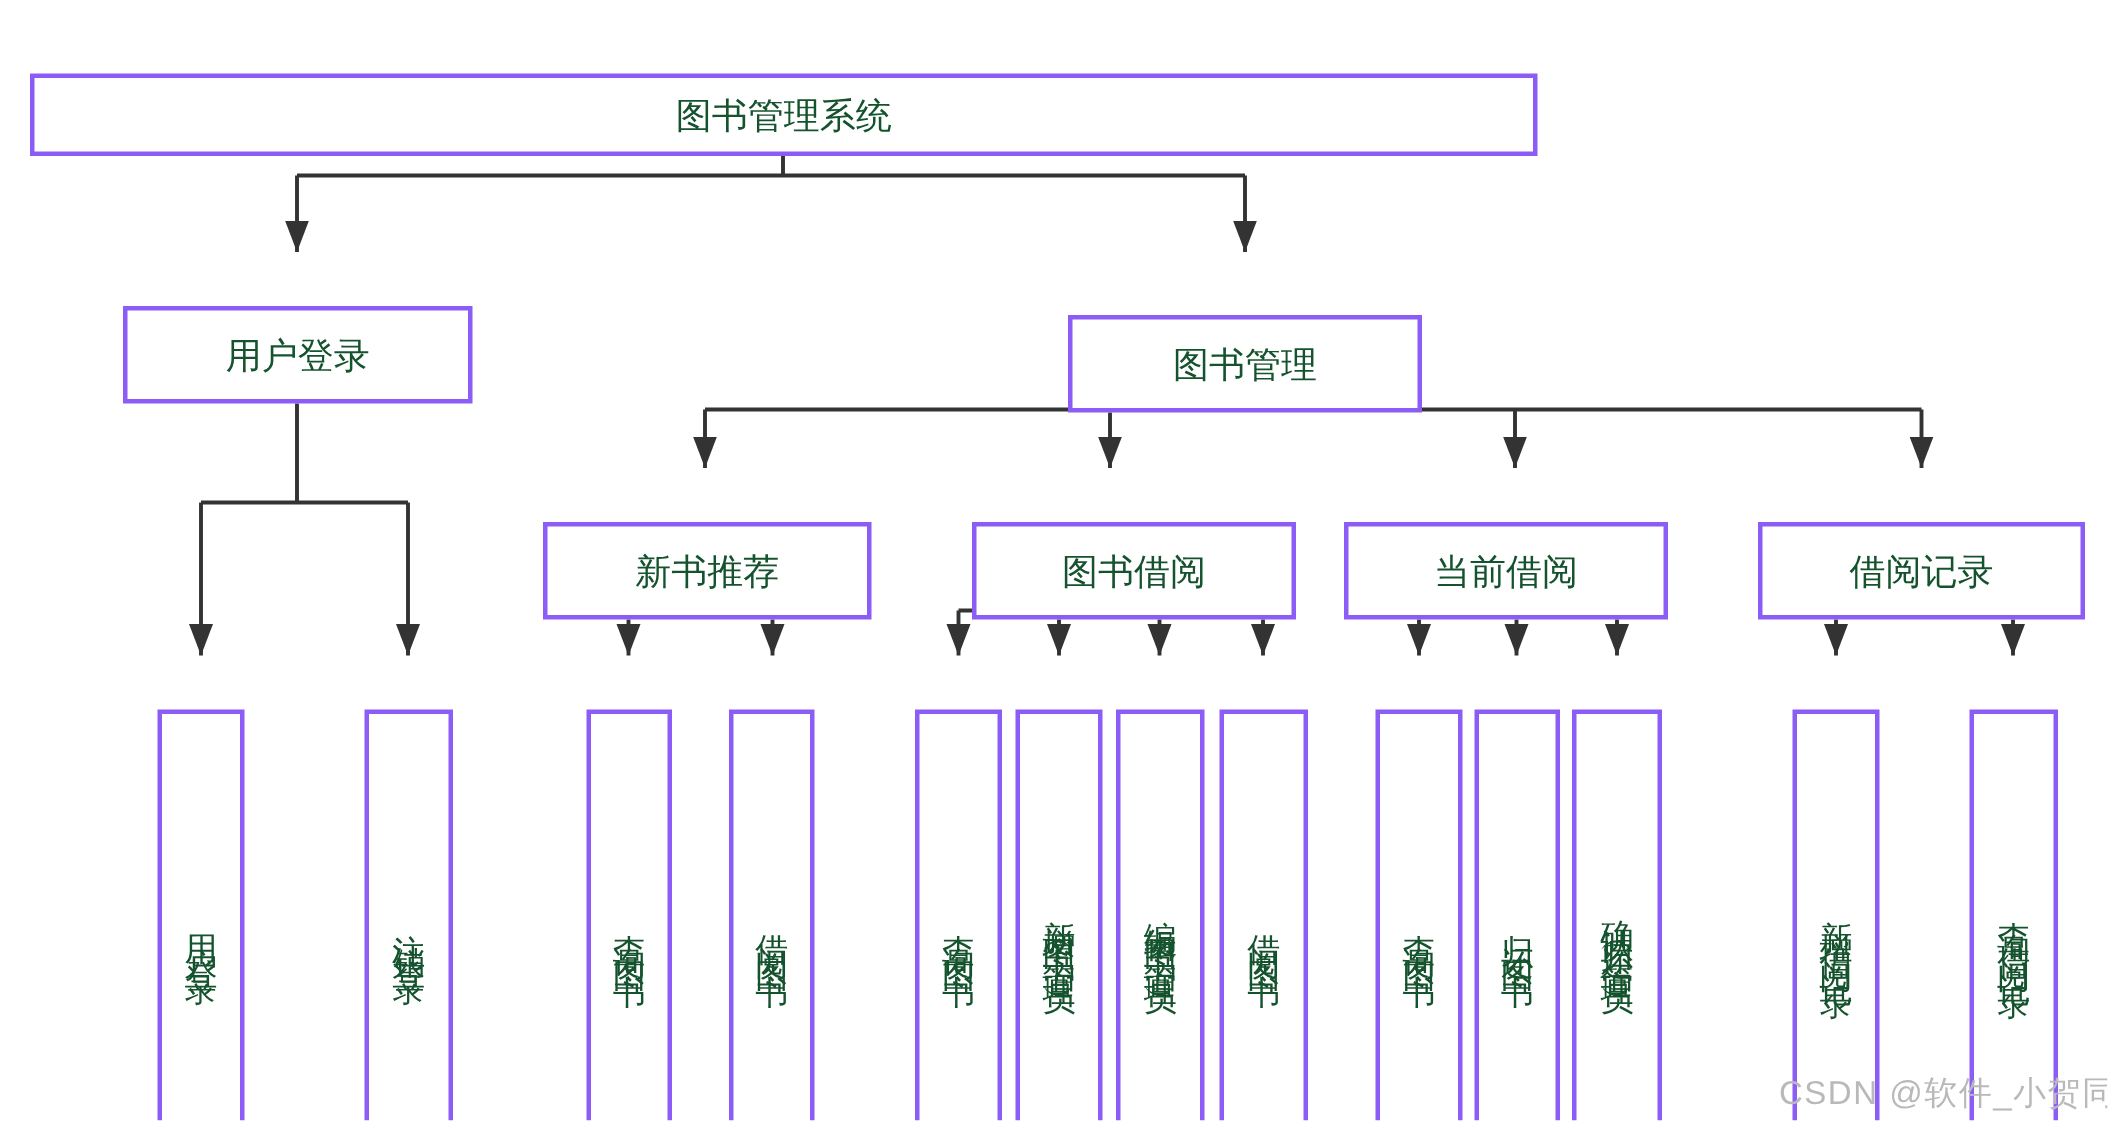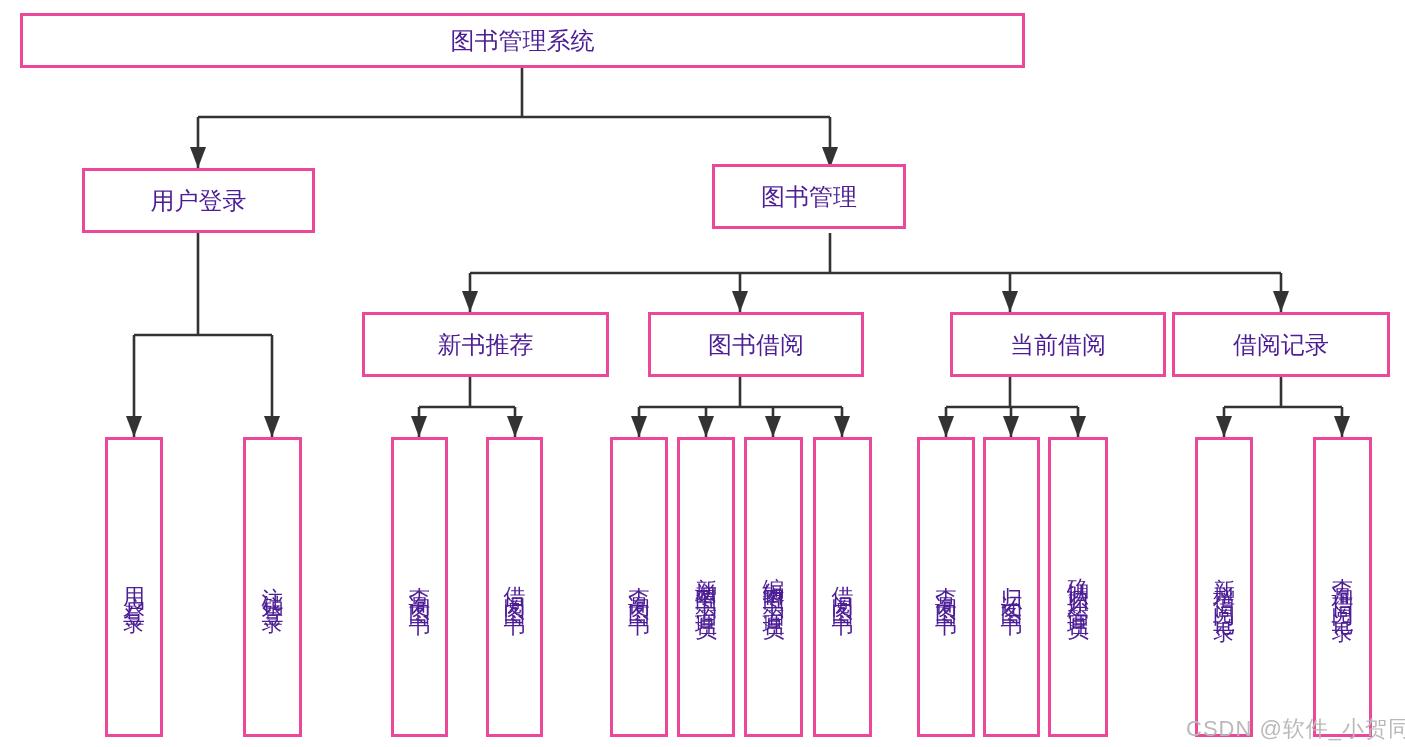--- a/index.html
+++ b/index.html
@@ -28,28 +28,29 @@
     stroke-width: 2.6;
   }
   .drop {
     stroke: #333333;
     stroke-width: 2.6;
   }
   .node {
     position: absolute;
     box-sizing: border-box;
     background: #ffffff;
-    border: 3px solid #ec4899;
+    border: 3px solid #8b5cf6;
     display: flex;
     align-items: center;
     justify-content: center;
-    color: #4c1d95;
+    color: #14532d;
     font-size: 24px;
     white-space: nowrap;
     z-index: 2;
+    margin-top: 36px;
   }
   .leaf {
     writing-mode: vertical-rl;
     text-orientation: mixed;
     font-size: 22px;
     letter-spacing: 9px;
     line-height: 1.0;
   }
   .leaf.tight {
     letter-spacing: 6px;
@@ -108,25 +109,25 @@
     <line class="drop" x1="1011" y1="407" x2="1011" y2="437" marker-end="url(#arrow)"></line>
     <line class="drop" x1="1078" y1="407" x2="1078" y2="437" marker-end="url(#arrow)"></line>
 
     <line class="drop" x1="1224" y1="407" x2="1224" y2="437" marker-end="url(#arrow)"></line>
     <line class="drop" x1="1342" y1="407" x2="1342" y2="437" marker-end="url(#arrow)"></line>
   </svg>
 
   <div class="node" style="left:20px; top:13px; width:1005px; height:55px;">图书管理系统</div>
 
   <div class="node" style="left:82px; top:168px; width:233px; height:65px;">用户登录</div>
-  <div class="node" style="left:712px; top:164px; width:194px; height:65px;">图书管理</div>
+  <div class="node" style="left:712px; top:174px; width:236px; height:65px;">图书管理</div>
 
-  <div class="node" style="left:362px; top:312px; width:247px; height:65px;font-family:Liberation Mono, monospace;">新书推荐</div>
+  <div class="node" style="left:362px; top:312px; width:219px; height:65px;font-family:Liberation Mono, monospace;">新书推荐</div>
   <div class="node" style="left:648px; top:312px; width:216px; height:65px;">图书借阅</div>
-  <div class="node" style="left:950px; top:312px; width:216px; height:65px;">当前借阅</div>
+  <div class="node" style="left:896px; top:312px; width:216px; height:65px;">当前借阅</div>
   <div class="node" style="left:1172px; top:312px; width:218px; height:65px;">借阅记录</div>
 
   <div class="node leaf" style="left:105px; top:437px; width:58px; height:300px;">用户登录</div>
   <div class="node leaf" style="left:243px; top:437px; width:59px; height:300px;">注销登录</div>
 
   <div class="node leaf" style="left:391px; top:437px; width:57px; height:300px;">查询图书</div>
   <div class="node leaf" style="left:486px; top:437px; width:57px; height:300px;">借阅图书</div>
 
   <div class="node leaf" style="left:610px; top:437px; width:58px; height:300px;">查询图书</div>
   <div class="node leaf tight" style="left:677px; top:437px; width:58px; height:300px;">新增图书（管理员）</div>

